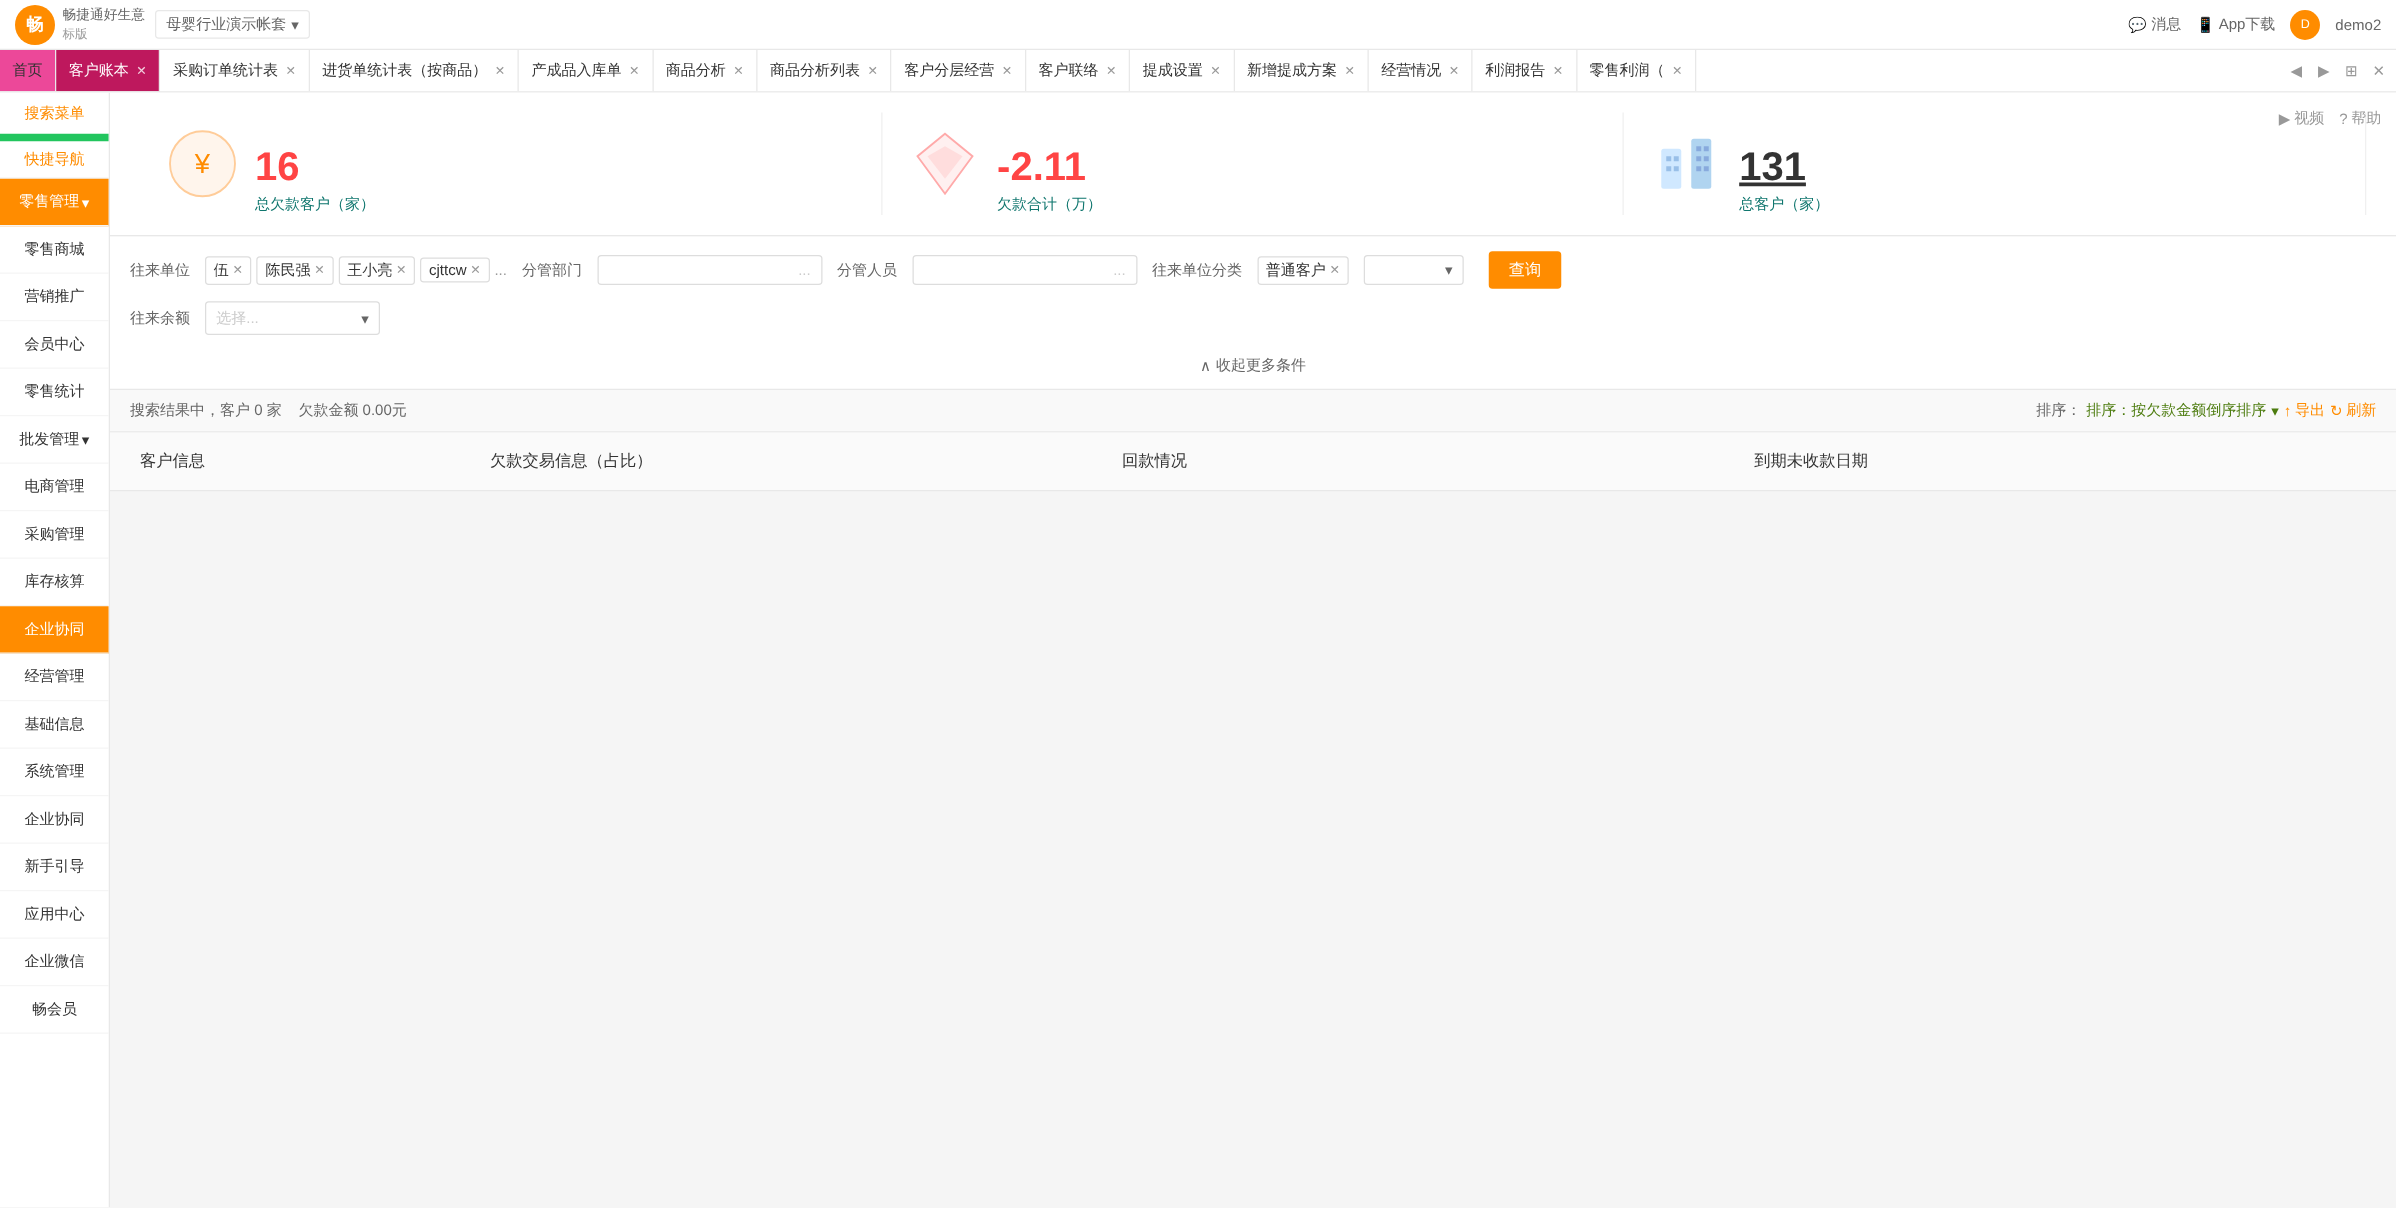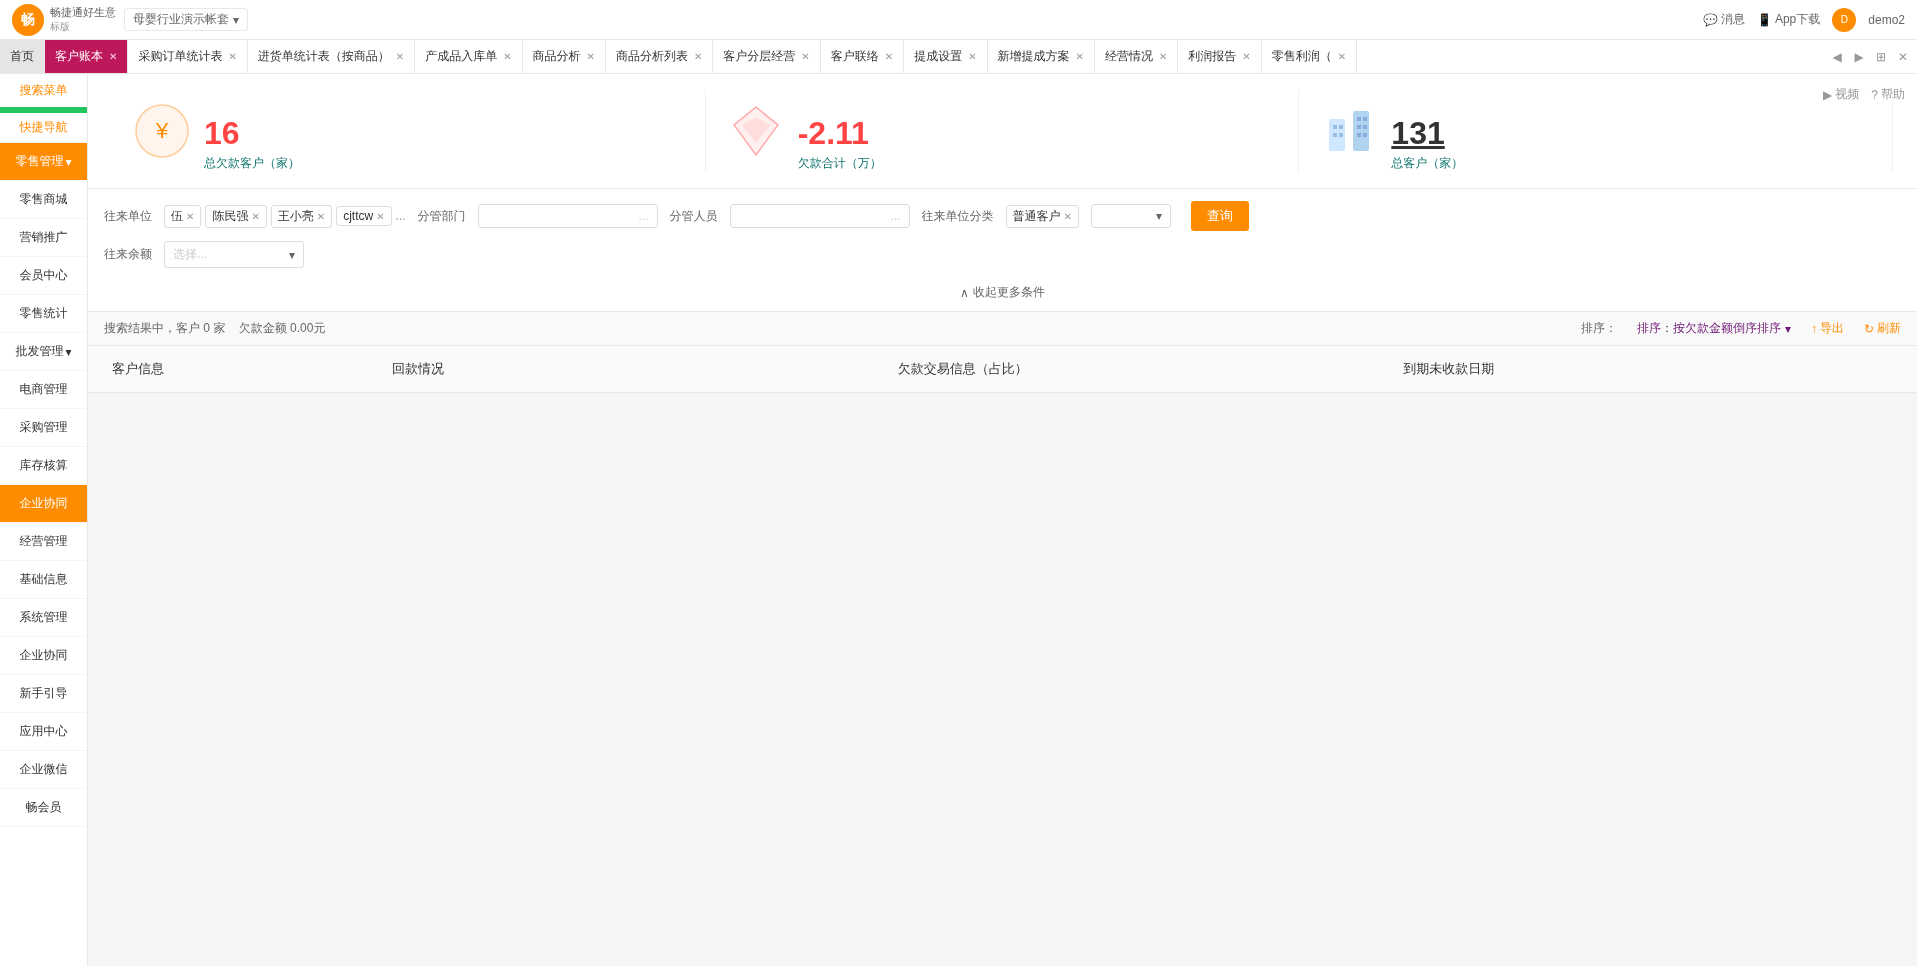--- a/index.html
+++ b/index.html
@@ -42,21 +42,21 @@
       align-items: center;
       padding: 0 10px;
       font-size: 12px;
       color: #333;
       cursor: pointer;
       white-space: nowrap;
       border-right: 1px solid #e8e8e8;
       gap: 4px;
       position: relative;
     }
-    .nav-tab.home { color: #333; background: #e5e5e5; }
+    .nav-tab.home { color: #333; background: #ec4899; }
     .nav-tab.active { background: #be185d; color: #fff; }
     .nav-tab .close-x { font-size: 10px; color: #999; margin-left: 2px; }
     .nav-tab.active .close-x { color: rgba(255,255,255,0.8); }
     .nav-tab-controls { display: flex; align-items: center; padding: 0 4px; gap: 2px; margin-left: auto; }
     .nav-ctrl-btn { width: 20px; height: 20px; display: flex; align-items: center; justify-content: center; cursor: pointer; color: #999; font-size: 12px; }
 
     
     .main-layout { display: flex; flex: 1; overflow: hidden; }
 
     
@@ -168,22 +168,22 @@
     }
 
     
     .result-bar {
       display: flex; align-items: center; justify-content: space-between;
       padding: 8px 16px;
       background: #f9f9f9;
       border-bottom: 1px solid #e8e8e8;
     }
     .result-info { font-size: 12px; color: #666; }
-    .result-actions { display: flex; align-items: flex-start; gap: 20px; font-size: 12px; color: #666; }
-    .result-actions .sort-select { display: flex; align-items: center; gap: 4px; cursor: pointer; color: #701a75; }
+    .result-actions { display: flex; align-items: flex-start; gap: 4px; font-size: 12px; color: #666; }
+    .result-actions .sort-select { display: flex; align-items: center; gap: 4px; cursor: pointer; color: #4d7c0f; }
     .result-actions .action-btn { display: flex; align-items: center; gap: 3px; cursor: pointer; color: #ff8c00; }
 
     
     .data-table { width: 100%; background: #fff; }
     .table-header {
       display: grid;
       grid-template-columns: 280px 1fr 1fr 1fr;
       padding: 10px 16px;
       background: #fafafa;
       border-bottom: 1px solid #e8e8e8;
@@ -484,21 +484,21 @@
         <div class="action-btn">
           <span>↻</span>
           <span>刷新</span>
         </div>
       </div>
     </div>
 
     <div class="data-table">
       <div class="table-header">
         <div class="table-header-cell">客户信息</div>
+        <div class="table-header-cell">欠款交易信息（占比）</div>
         <div class="table-header-cell">回款情况</div>
-        <div class="table-header-cell">欠款交易信息（占比）</div>
         <div class="table-header-cell">到期未收款日期</div>
       </div>
 
     </div>
 
   </div>
 </div>
 
 </body></html>

